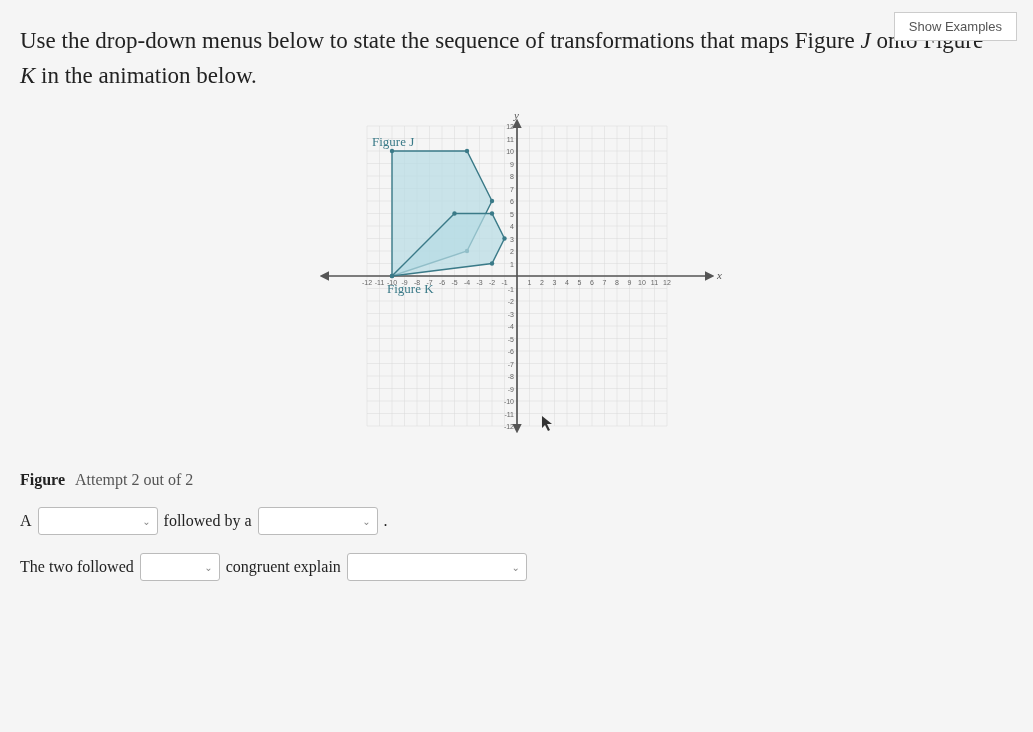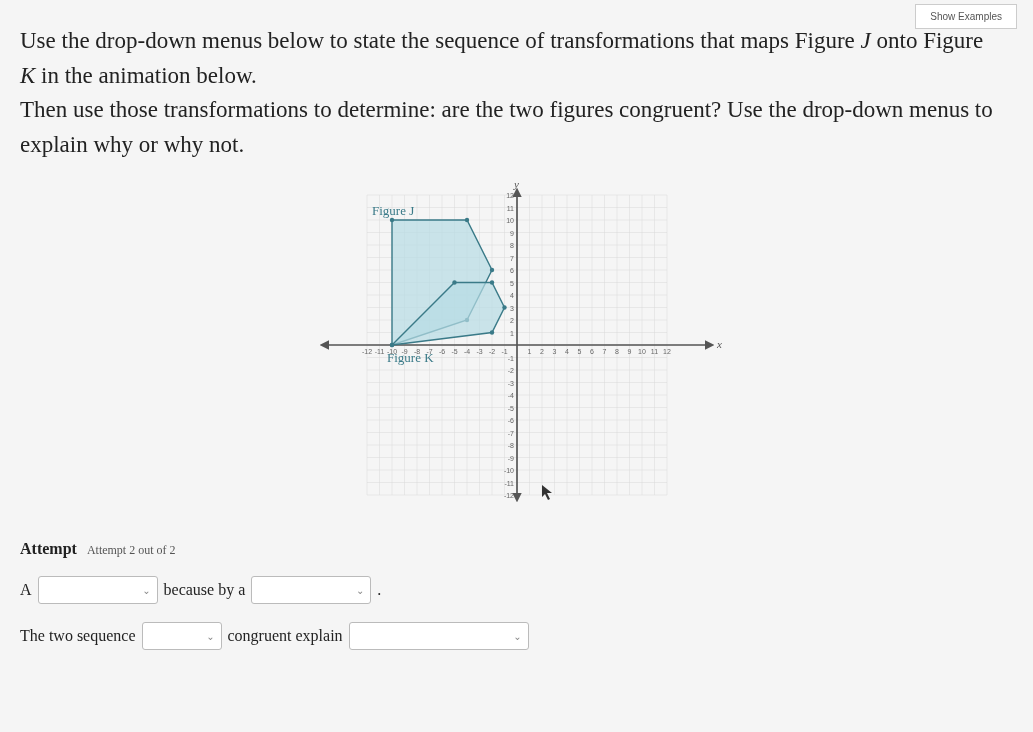--- a/index.html
+++ b/index.html
@@ -7,27 +7,27 @@
   font-family: Georgia, 'Times New Roman', serif;
   background: #f5f5f5;
   width: 1033px;
   height: 732px;
   position: relative;
   padding: 12px 20px;
   color: #222;
 }
 .show-examples {
   position: absolute;
-  top: 4px;
+  top: 12px;
   right: 16px;
   border: 1px solid #ccc;
   background: #fff;
   padding: 6px 14px;
   font-family: Arial, sans-serif;
-  font-size: 10px;
+  font-size: 13px;
   color: #555;
   cursor: pointer;
 }
 .prompt {
   font-size: 23px;
   line-height: 1.5;
   max-width: 980px;
   margin-top: 12px;
 }
 .italic { font-style: italic; }
@@ -36,21 +36,21 @@
   justify-content: center;
   margin-top: 18px;
 }
 .answer-section {
   margin-top: 30px;
 }
 .answer-head {
   font-size: 16px;
 }
 .attempt {
-  font-size: 12px;
+  font-size: 16px;
   color: #555;
   margin-left: 6px;
 }
 .answer-row {
   margin-top: 18px;
   font-size: 16px;
   display: flex;
   align-items: center;
   gap: 6px;
   flex-wrap: wrap;
@@ -78,21 +78,20 @@
 </head>
 <body>
 
 <button class="show-examples">
   <span>Show Examples</span>
 </button>
 
 <div class="prompt">
   <span>Use the drop-down menus below to state the sequence of transformations that maps Figure </span><span class="italic">J</span><span> onto Figure </span><span class="italic">K</span><span> in the animation below.</span>
   <br>
-  <span>Then use those transformations to determine: are the two figures congruent? Use the drop-down menus to explain why or why not.</span>
 </div>
 
 <div class="chart-wrap">
   <svg width="450" height="330" viewBox="0 0 450 330">
 
     <g stroke="#d9d9d9" stroke-width="0.5">
 
       <g id="vgrid">
           <line x1="75" x2="75" y1="315" y2="15"></line>
           <line x1="87.5" x2="87.5" y1="315" y2="15"></line>
@@ -233,38 +232,38 @@
         <text x="222" y="30.5">11</text>
         <text x="222" y="18">12</text>
       </g>
 
     <path d="M 250 305 l 0 12 l 3 -3 l 3 6 l 2 -1 l -3 -6 l 5 0 z" fill="#333"></path>
   </svg>
 </div>
 
 <div class="answer-section">
   <div class="answer-head">
-    <b>Attempt</b>
+    <b>Figure</b>
     <span class="attempt">Attempt 2 out of 2</span>
   </div>
 
   <div class="answer-row">
     <span>A</span>
     <div class="dropdown">
       <span class="chev">⌄</span>
     </div>
-    <span>because by a</span>
+    <span>followed by a</span>
     <div class="dropdown">
       <span class="chev">⌄</span>
     </div>
     <span>.</span>
   </div>
 
   <div class="answer-row">
-    <span>The two sequence</span>
+    <span>The two followed</span>
     <div class="dropdown small">
       <span class="chev">⌄</span>
     </div>
     <span>congruent explain</span>
     <div class="dropdown wide">
       <span class="chev">⌄</span>
     </div>
   </div>
 </div>
 

